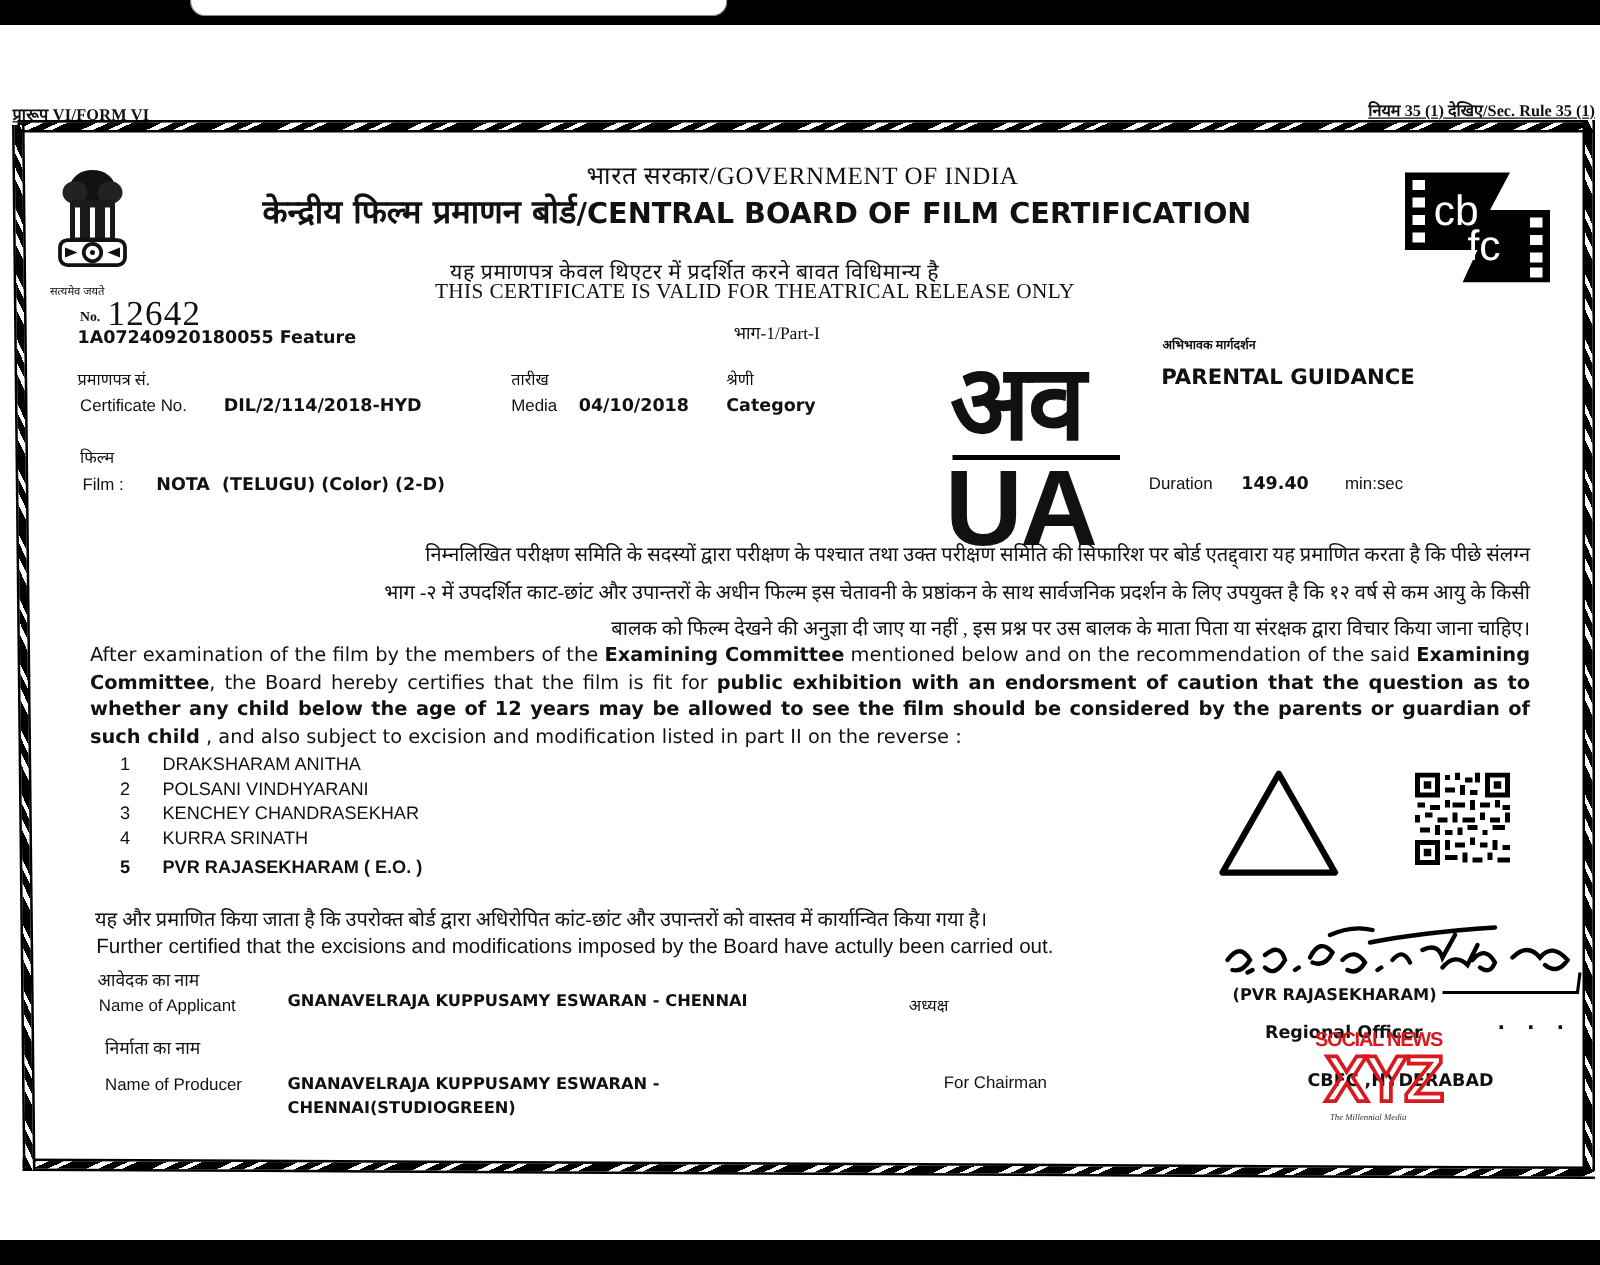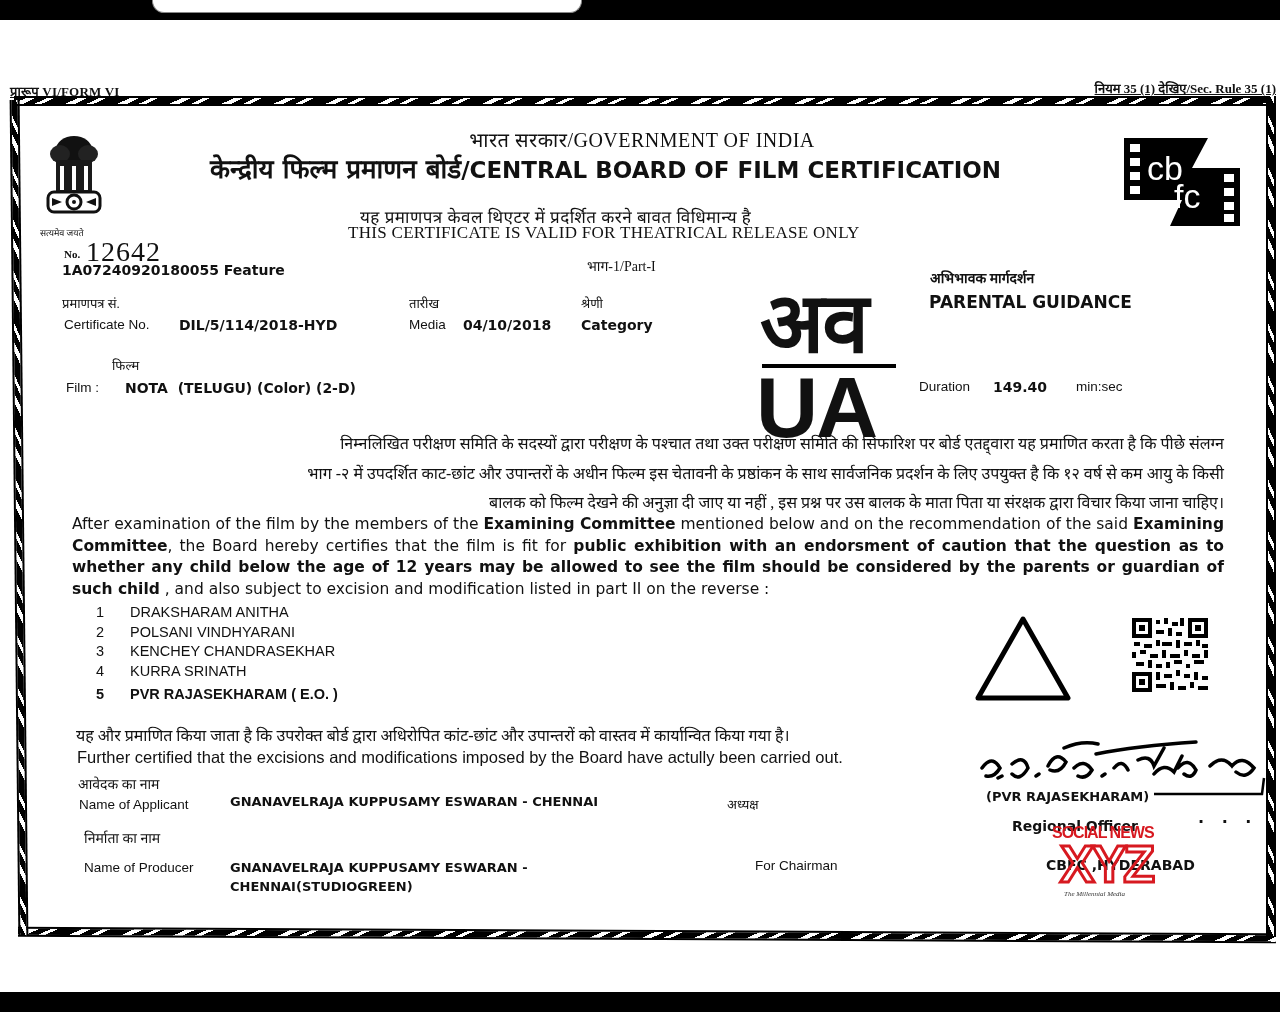--- a/index.html
+++ b/index.html
@@ -34,21 +34,21 @@
   .cert-id { position:absolute; left:62px; top:262px; font-size:14px; font-weight:bold; }
 
   .lbl-hi { position:absolute; font-size:13px; font-family:"Liberation Serif", serif; }
   .lbl-en { position:absolute; font-size:13.5px; font-family:"Liberation Sans", sans-serif; }
   .val { position:absolute; font-size:14px; font-weight:bold; font-family:"DejaVu Sans", sans-serif; }
 
   .rating-hi { position:absolute; left:760px; top:282px; font-family:"Liberation Serif", serif; font-weight:bold; font-size:84px; line-height:84px; letter-spacing:-2px; }
   .rating-line { position:absolute; left:762px; top:364px; width:134px; height:4px; background:#000; }
   .rating-en { position:absolute; left:756px; top:364px; font-family:"Liberation Sans", sans-serif; font-weight:bold; font-size:86px; line-height:86px; letter-spacing:-2px; }
 
-  .pg-hi { position:absolute; left:930px; top:268px; font-size:14px; font-weight:bold; font-family:"Liberation Serif", serif; }
+  .pg-hi { position:absolute; left:930px; top:268px; font-size:10px; font-weight:bold; font-family:"Liberation Serif", serif; }
   .pg-en { position:absolute; left:929px; top:292px; font-size:17px; font-weight:bold; }
 
   .para-hi { position:absolute; left:68px; font-family:"Liberation Serif", serif; font-size:16px; width:1156px; white-space:nowrap;text-align:right; }
   .para-en { position:absolute; left:72px; width:1152px; font-size:15.5px; line-height:21.6px; text-align:justify; top:514px; }
   .para-en b { font-weight:bold; }
 
   .members { position:absolute; left:96px; top:604px; font-family:"Liberation Sans", sans-serif; font-size:14.5px; }
   .member { height:19.5px; display:flex; }
   .member .n { width:34px; }
   .member.last { margin-top:4px; font-weight:bold; }
@@ -122,30 +122,30 @@
   <text x="27" y="50" font-family="Liberation Sans, sans-serif" font-size="34" fill="#fff">cb</text>
   <text x="54" y="78" font-family="Liberation Sans, sans-serif" font-size="34" fill="#fff">fc</text>
 </svg>
 
 <div class="cert-no-big">12642</div>
 <div class="cert-no-lbl">No.</div>
 <div class="cert-id">1A07240920180055 Feature</div>
 
 <div class="lbl-hi" style="left:62px; top:294px;">प्रमाणपत्र सं.</div>
 <div class="lbl-en" style="left:64px; top:317px;">Certificate No.</div>
-<div class="val" style="left:179px; top:317px;">DIL/5/114/2018-HYD</div>
+<div class="val" style="left:179px; top:317px;">DIL/2/114/2018-HYD</div>
 
 <div class="lbl-hi" style="left:409px; top:294px;">तारीख</div>
 <div class="lbl-en" style="left:409px; top:317px;">Media</div>
 <div class="val" style="left:463px; top:317px;">04/10/2018</div>
 
 <div class="lbl-hi" style="left:581px; top:294px;">श्रेणी</div>
 <div class="val" style="left:581px; top:317px;">Category</div>
 
-<div class="lbl-hi" style="left:64px; top:356px;margin-left:48px;">फिल्म</div>
+<div class="lbl-hi" style="left:64px; top:356px;">फिल्म</div>
 <div class="lbl-en" style="left:66px; top:380px;">Film :</div>
 <div class="val" style="left:125px; top:380px; white-space:pre;">NOTA  (TELUGU) (Color) (2-D)</div>
 
 <div class="rating-hi">अव</div>
 <div class="rating-line"></div>
 <div class="rating-en">UA</div>
 
 <div class="pg-hi">अभिभावक मार्गदर्शन</div>
 <div class="pg-en">PARENTAL GUIDANCE</div>
 

